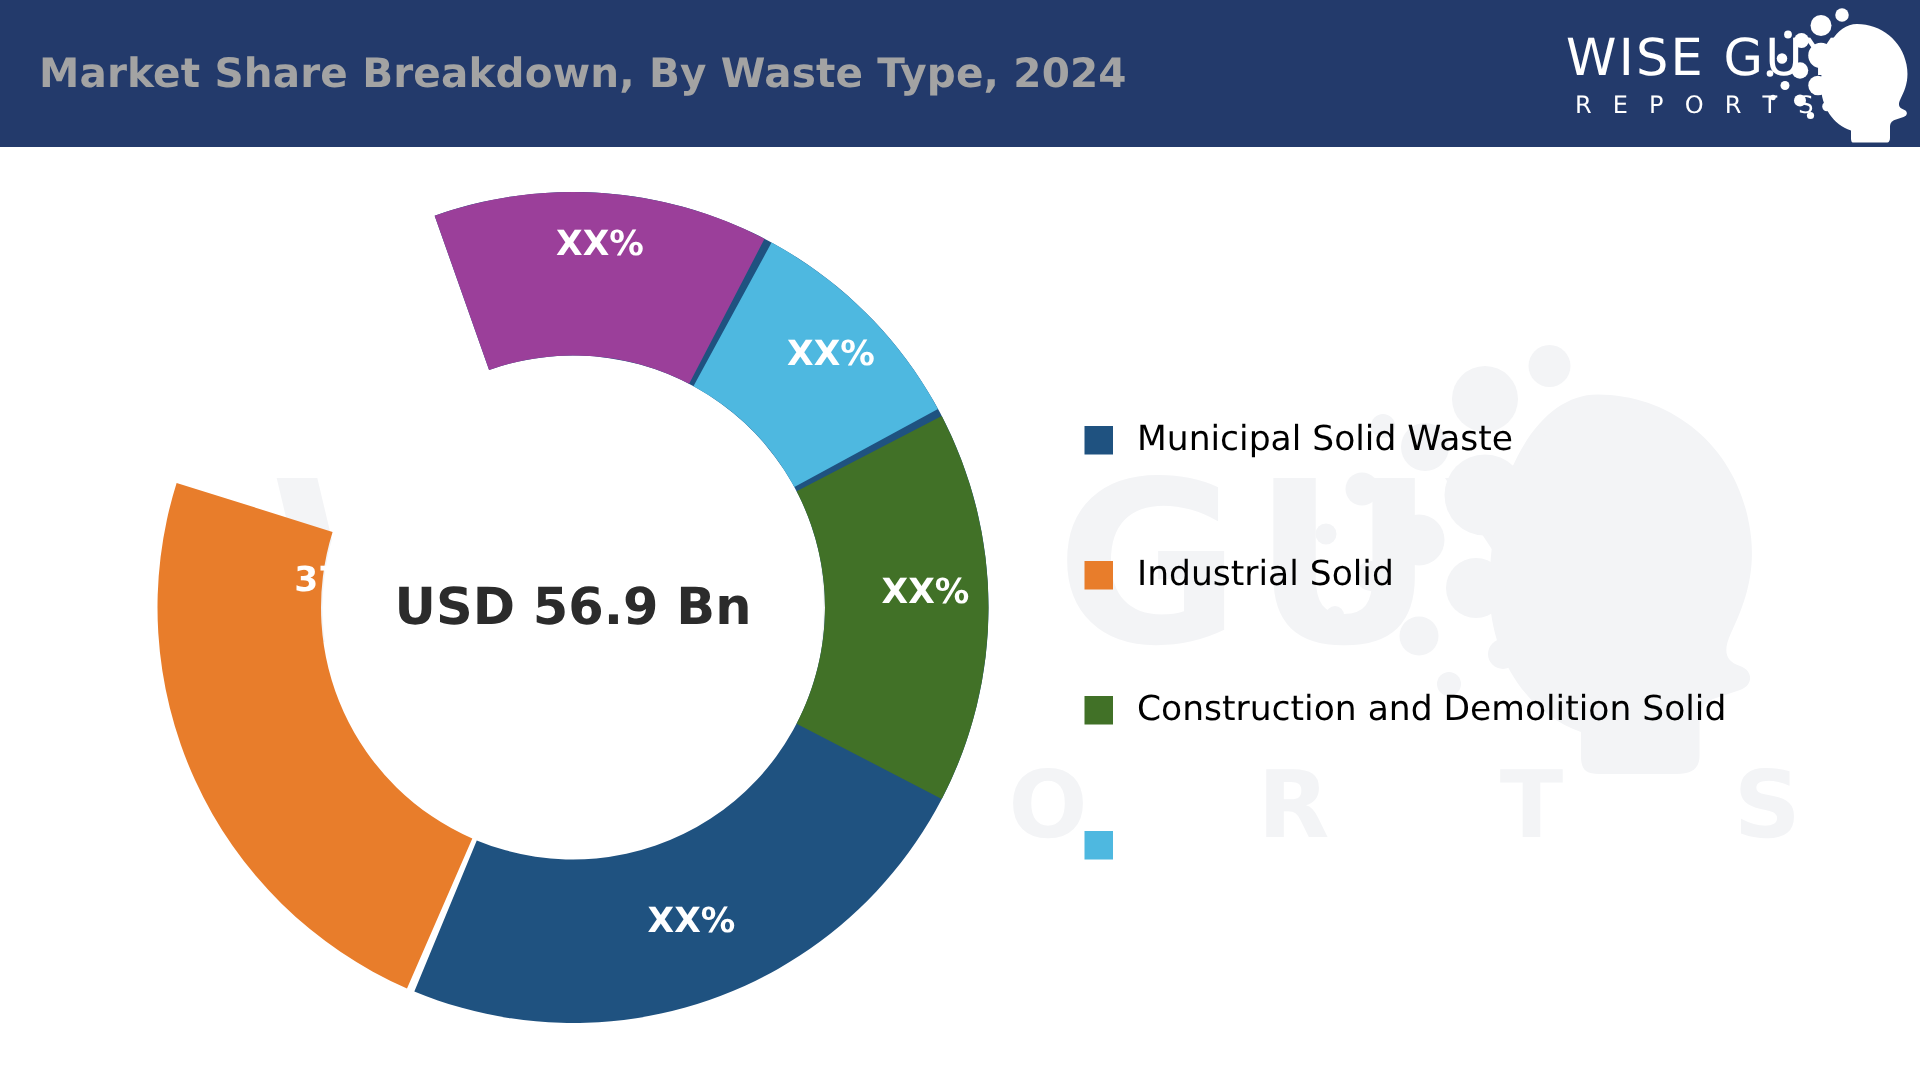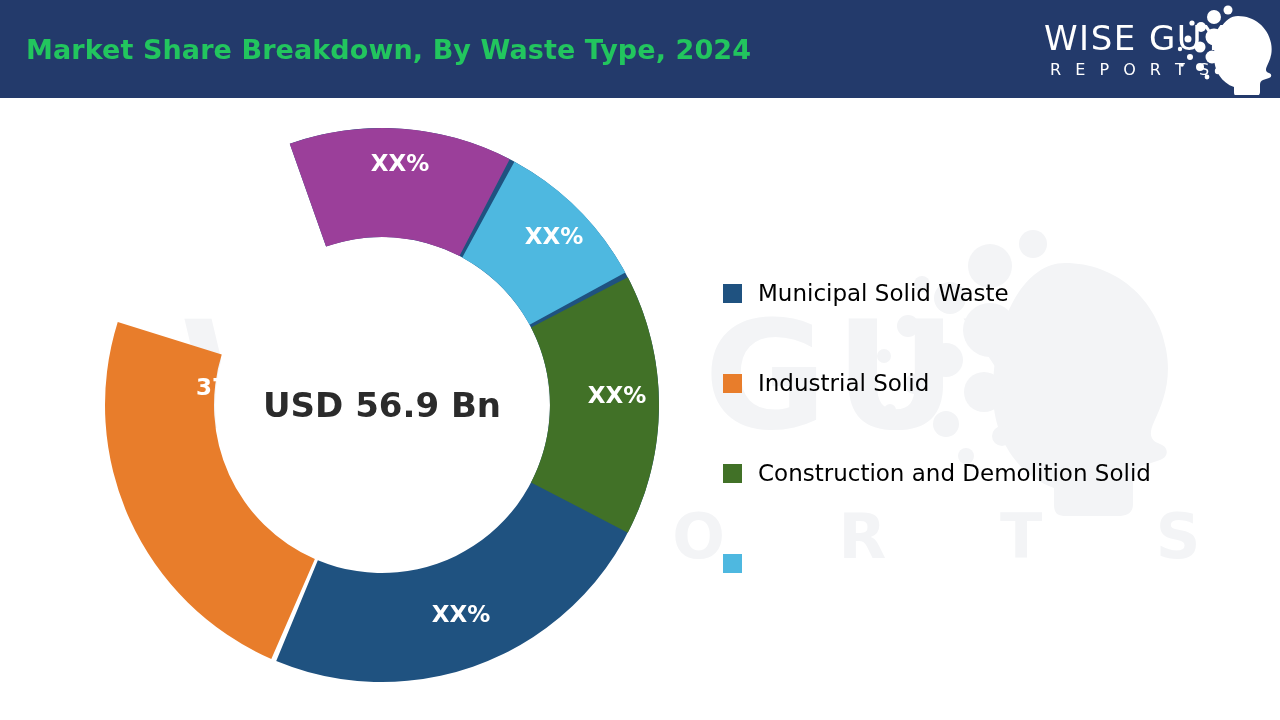--- a/index.html
+++ b/index.html
@@ -24,21 +24,21 @@
     width: 1280px;
     height: 98px;
     background: #233a6b;
     display: flex;
     align-items: center;
     justify-content: space-between;
     box-sizing: border-box;
     padding: 0 8px 0 26px;
   }
   #page-title {
-    color: #22c55e;
+    color: #a3a3a3;
     font-size: 27px;
     font-weight: 700;
     letter-spacing: 0.1px;
     white-space: nowrap;
     font-family: "DejaVu Sans", "Liberation Sans", sans-serif;
   }
 
   
   #brand-logo {
     position: relative;

